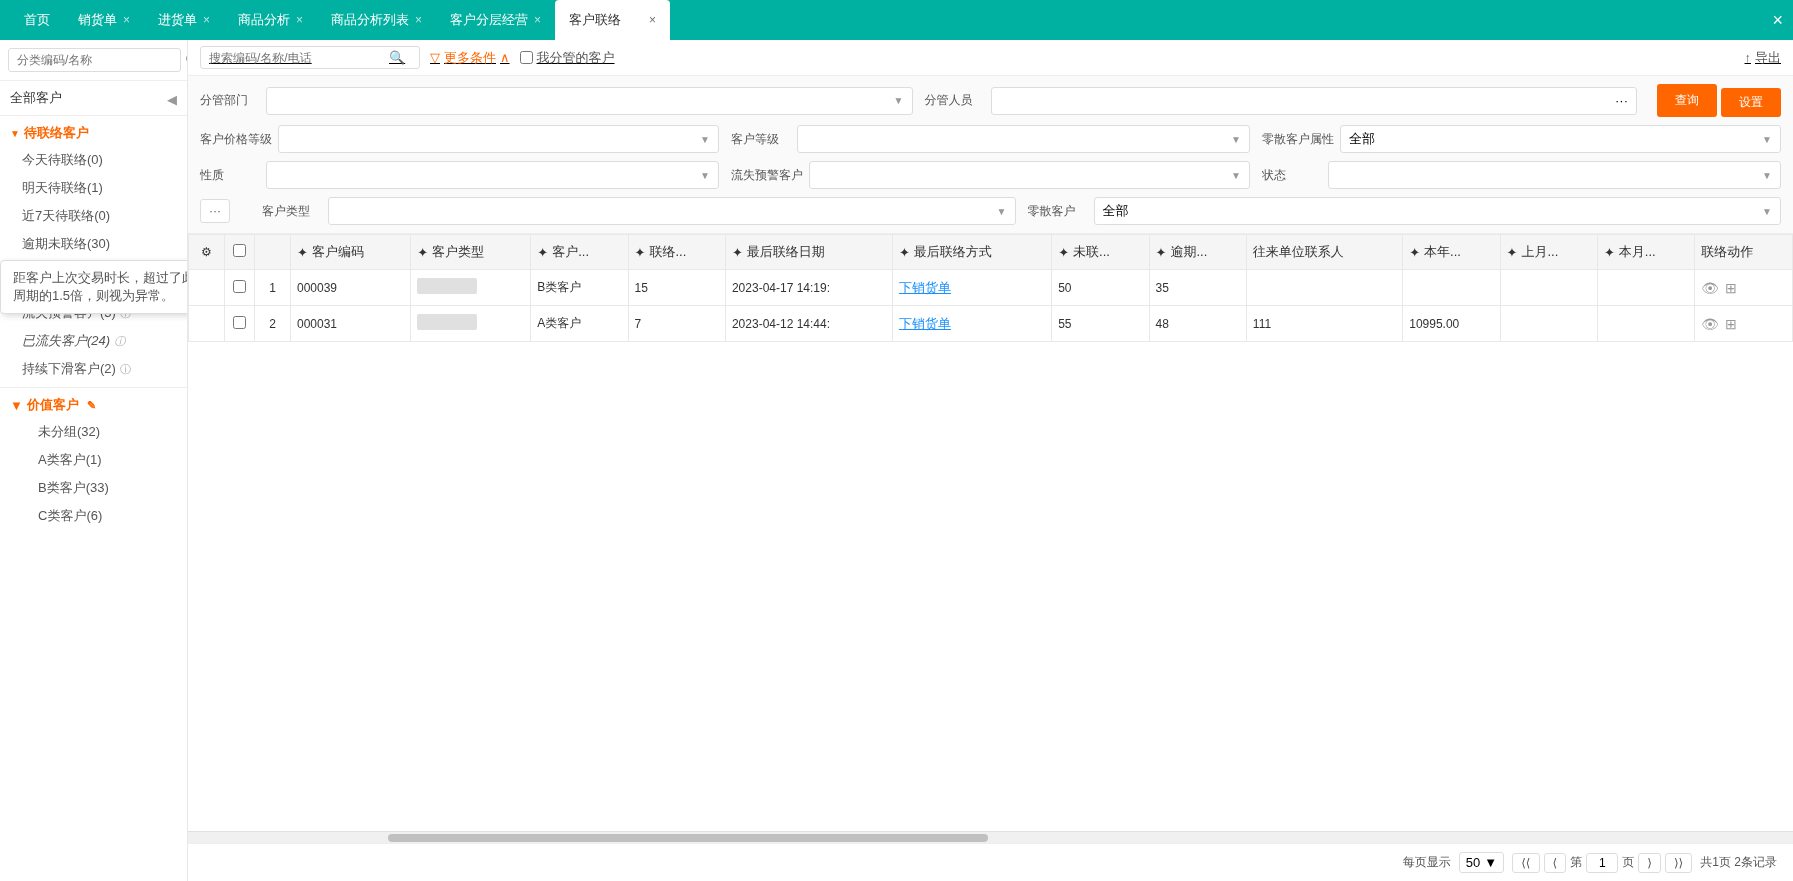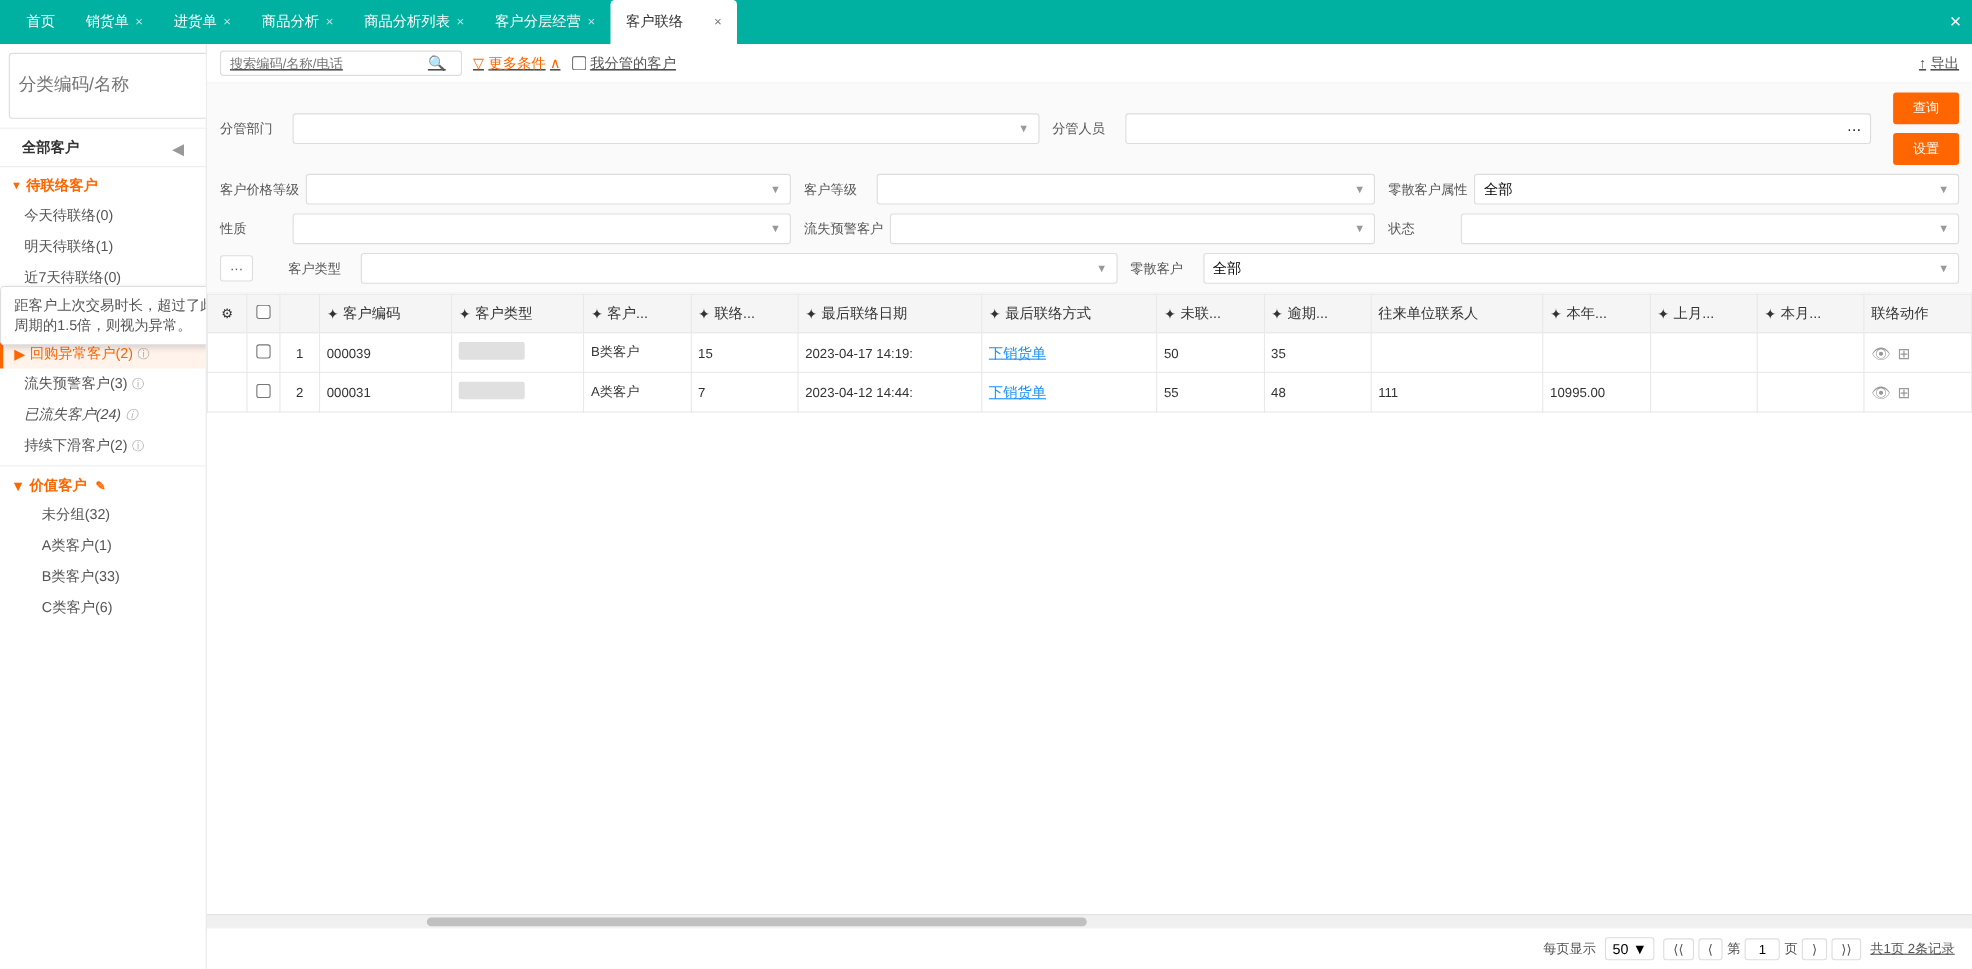--- a/index.html
+++ b/index.html
@@ -31,29 +31,29 @@
     .sidebar {
       width: 188px; min-width: 188px; background: white;
       border-right: 1px solid #e8e8e8; display: flex; flex-direction: column;
       overflow: hidden; position: relative;
     }
     .sidebar-search {
       display: flex; align-items: center; padding: 8px;
       border-bottom: 1px solid #eee;
     }
     .sidebar-search input {
-      flex: 1; border: 1px solid #ddd; border-radius: 3px; padding: 20px 8px;
-      font-size: 16px; outline: none;
+      flex: 1; border: 1px solid #ddd; border-radius: 3px; padding: 4px 8px;
+      font-size: 12px; outline: none;
     }
     .sidebar-search .search-btn {
       margin-left: 4px; cursor: pointer; color: #666;
     }
     .sidebar-title {
       display: flex; align-items: flex-end; justify-content: space-between;
-      padding: 8px 20px; font-weight: bold; color: #333; font-size: 13px;
+      padding: 8px 10px; font-weight: normal; color: #333; font-size: 13px;
       border-bottom: 1px solid #eee;
     }
     .sidebar-title .icons { display: flex; gap: 4px; color: #999; cursor: pointer; }
     .sidebar-section { padding: 4px 0; }
     .sidebar-section-title {
       display: flex; align-items: center; padding: 4px 10px;
       color: #f60; font-size: 12px; font-weight: bold; cursor: pointer;
     }
     .sidebar-section-title .arrow { margin-right: 4px; font-size: 10px; }
     .sidebar-item {
@@ -138,21 +138,21 @@
     }
     .btn-query {
       background: #f60; color: white; border: none; border-radius: 3px;
       padding: 6px 18px; font-size: 12px; cursor: pointer;
     }
     .btn-set {
       background: #f60; color: white; border: none; border-radius: 3px;
       padding: 6px 18px; font-size: 12px; cursor: pointer; margin-top: 4px;
     }
     .action-buttons {
-      display: flex; flex-direction: column; gap: 4px; margin-left: 8px;
+      display: flex; flex-direction: row; gap: 4px; margin-left: 8px;
     }
     .more-btn {
       border: 1px solid #ddd; border-radius: 3px; background: white;
       padding: 4px 8px; font-size: 12px; cursor: pointer; color: #555;
     }
 
     
     .table-area {
       flex: 1; overflow: auto; background: white;
     }
@@ -193,21 +193,21 @@
     .page-nav { display: flex; align-items: center; gap: 4px; }
     .page-btn {
       border: 1px solid #ddd; border-radius: 3px; padding: 2px 8px;
       font-size: 12px; cursor: pointer; background: white; color: #555;
     }
     .page-btn:disabled { opacity: 0.5; cursor: not-allowed; }
     .page-input {
       border: 1px solid #ddd; border-radius: 3px; padding: 2px 6px;
       font-size: 12px; width: 32px; text-align: center; outline: none;
     }
-    .page-total { color: #555; font-size: 12px; text-decoration: underline; }
+    .page-total { color: #555; font-size: 12px; }
 
     
     .scroll-bar-area {
       height: 12px; background: #f0f0f0;
       border-top: 1px solid #e0e0e0; position: relative;
     }
     .scroll-thumb {
       position: absolute; height: 8px; top: 2px;
       left: 200px; width: 600px;
       background: #c0c0c0; border-radius: 4px;

